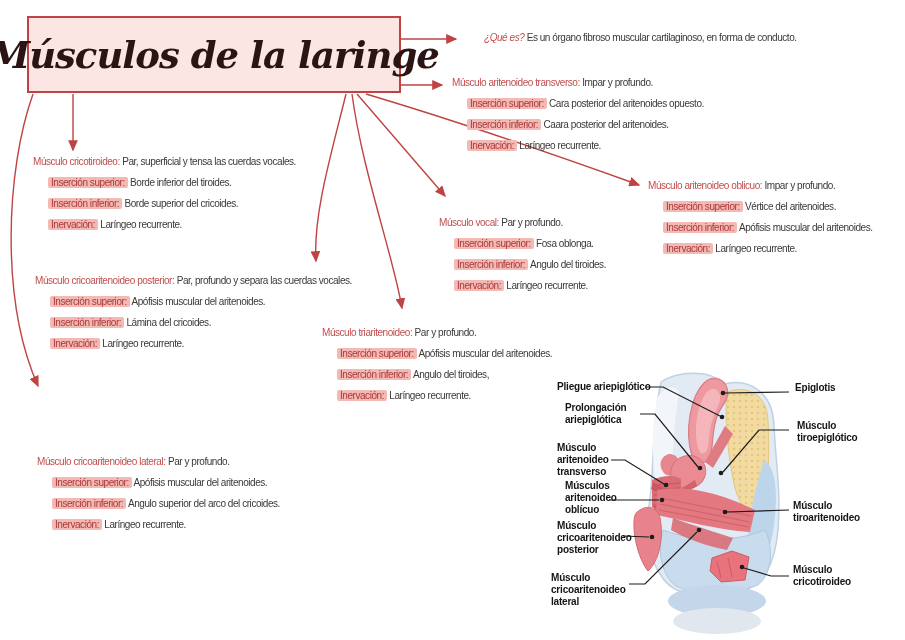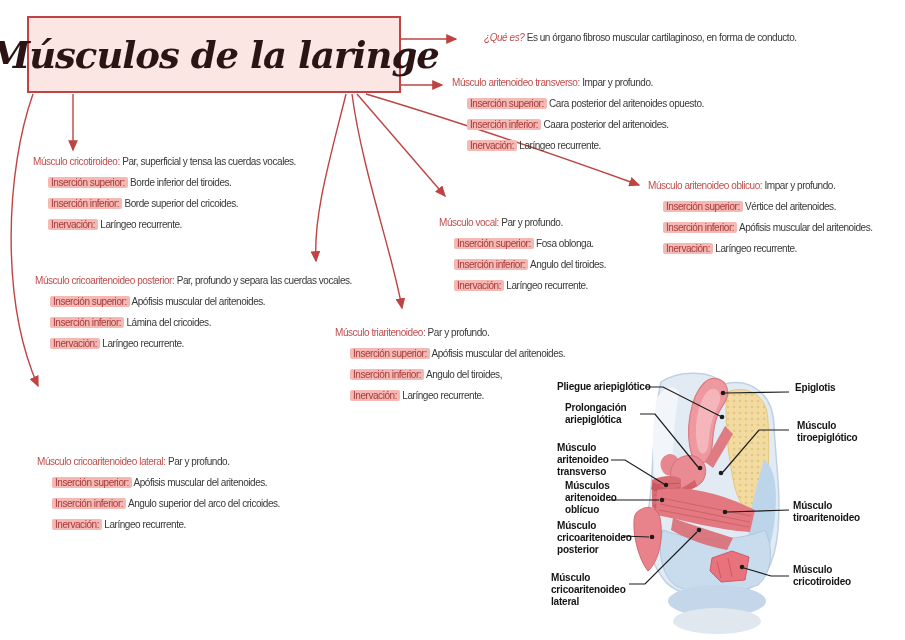--- a/index.html
+++ b/index.html
@@ -124,21 +124,21 @@
   <div class="mblock" style="left:648px; top:179px;">
     <div class="mhead">
       <span class="mname">Músculo aritenoideo oblicuo:</span>
       <span>Impar y profundo.</span>
     </div>
     <div class="mrow"><span class="hl">Inserción superior:</span> <span>Vértice del aritenoides.</span></div>
     <div class="mrow"><span class="hl">Inserción inferior:</span> <span>Apófisis muscular del aritenoides.</span></div>
     <div class="mrow"><span class="hl">Inervación:</span> <span>Laríngeo recurrente.</span></div>
   </div>
 
-  <div class="mblock" style="left:335px; top:326px;">
+  <div class="mblock" style="left:322px; top:326px;">
     <div class="mhead">
       <span class="mname">Músculo triaritenoideo:</span>
       <span>Par y profundo.</span>
     </div>
     <div class="mrow"><span class="hl">Inserción superior:</span> <span>Apófisis muscular del aritenoides.</span></div>
     <div class="mrow"><span class="hl">Inserción inferior:</span> <span>Angulo del tiroides,</span></div>
     <div class="mrow"><span class="hl">Inervación:</span> <span>Laríngeo recurrente.</span></div>
   </div>
 
   <div class="figure">

